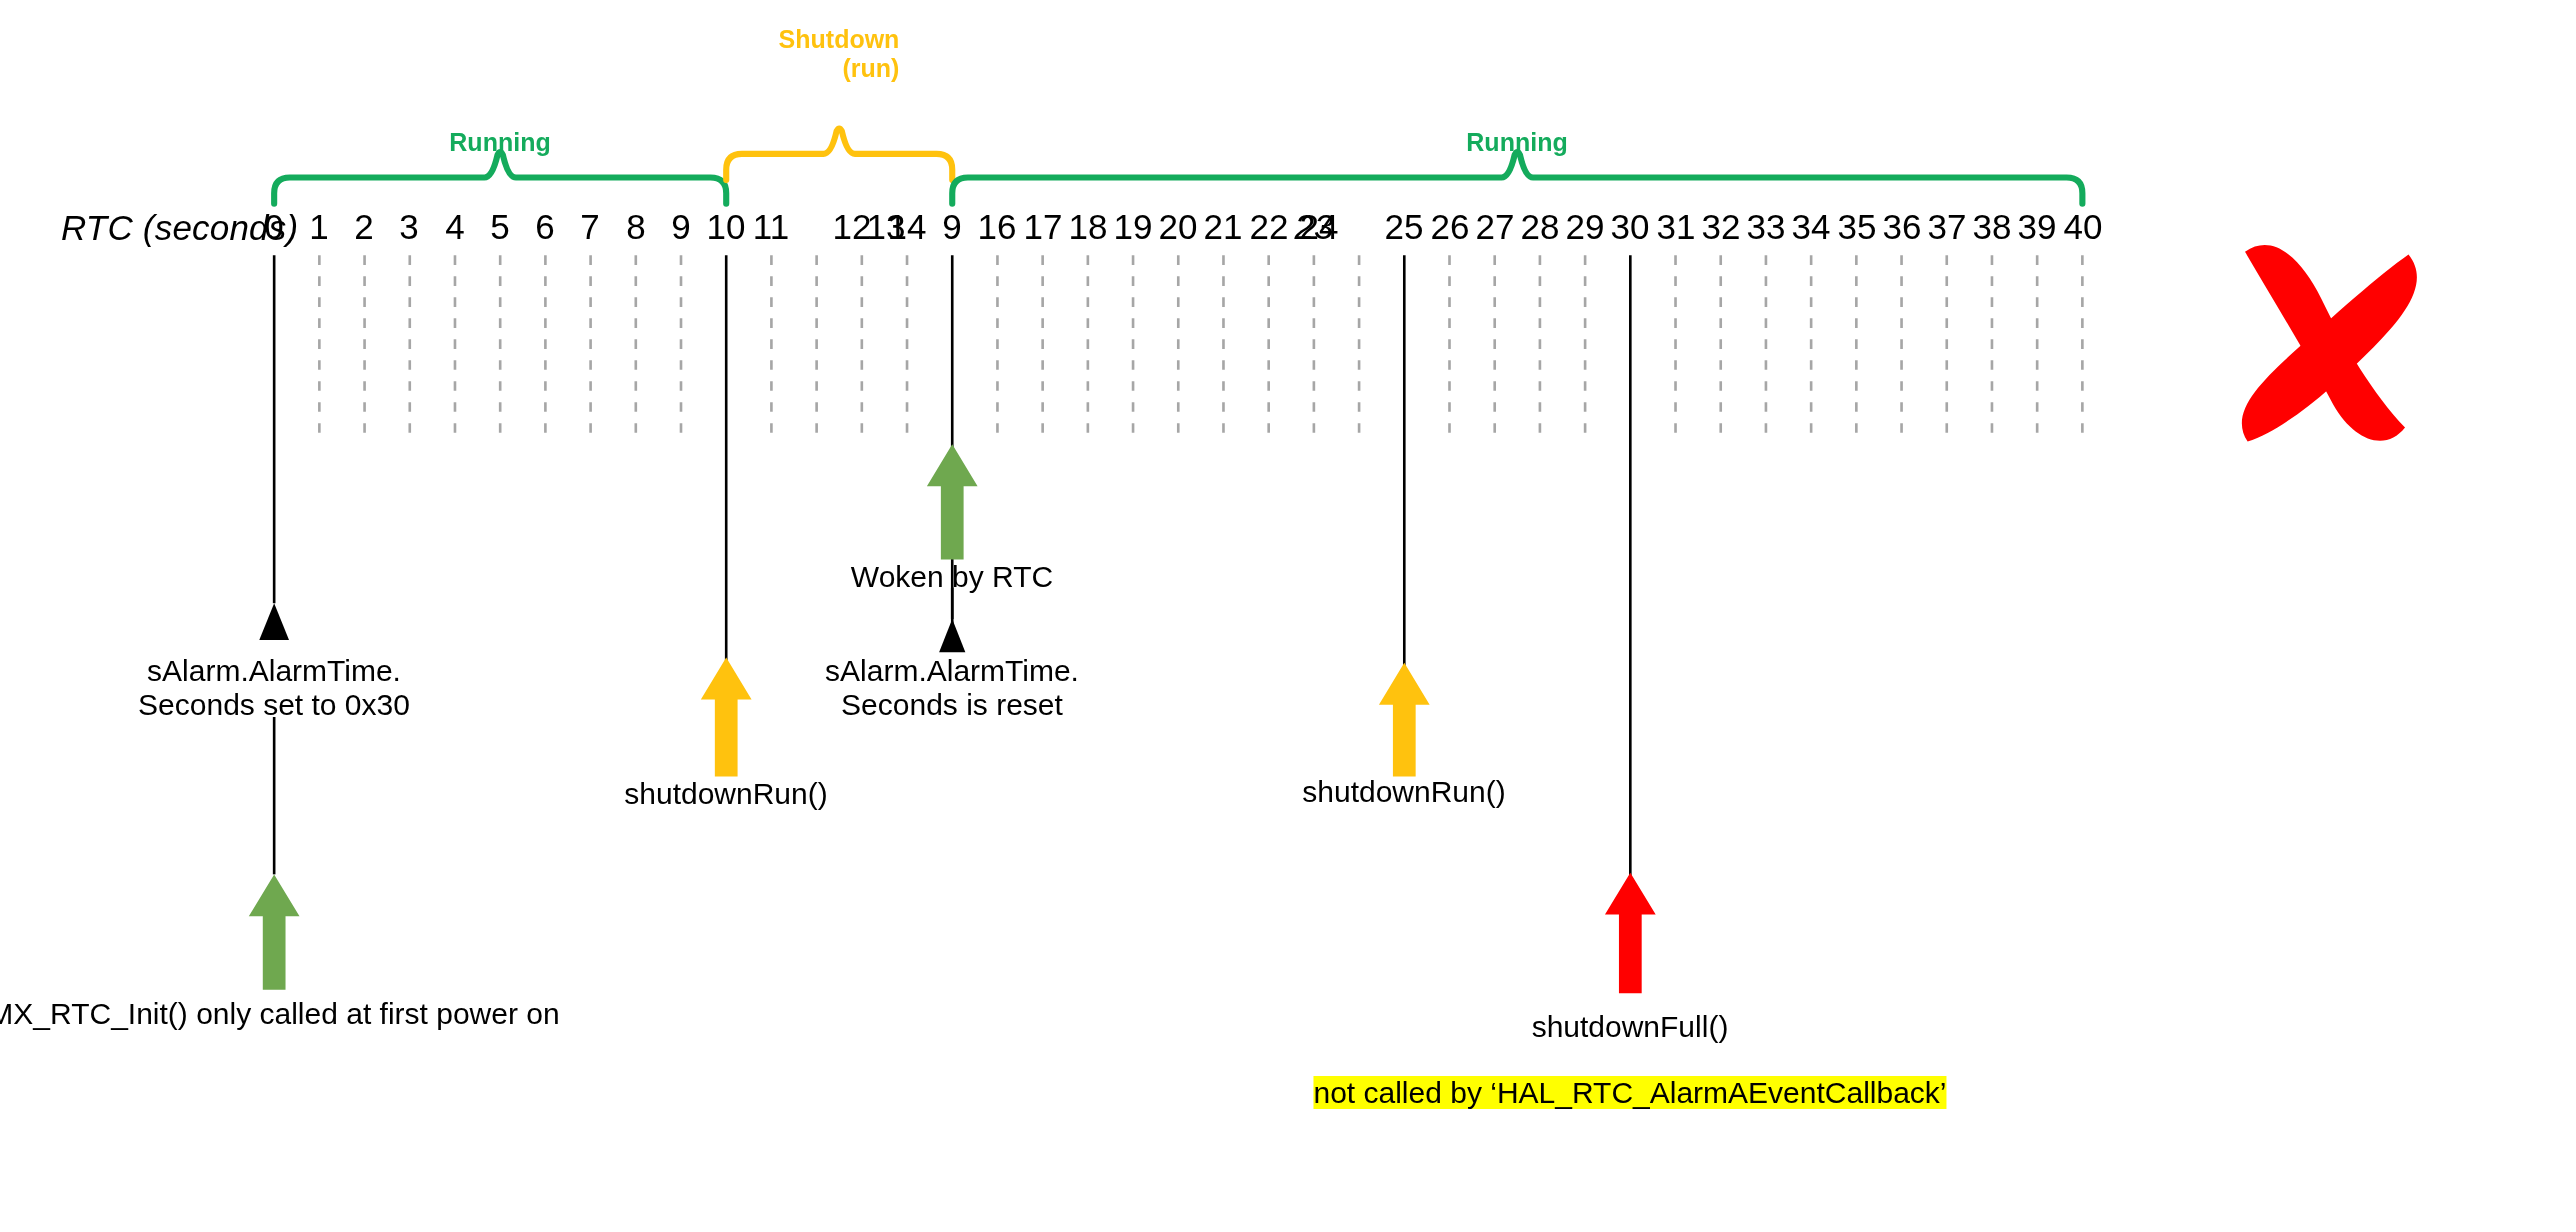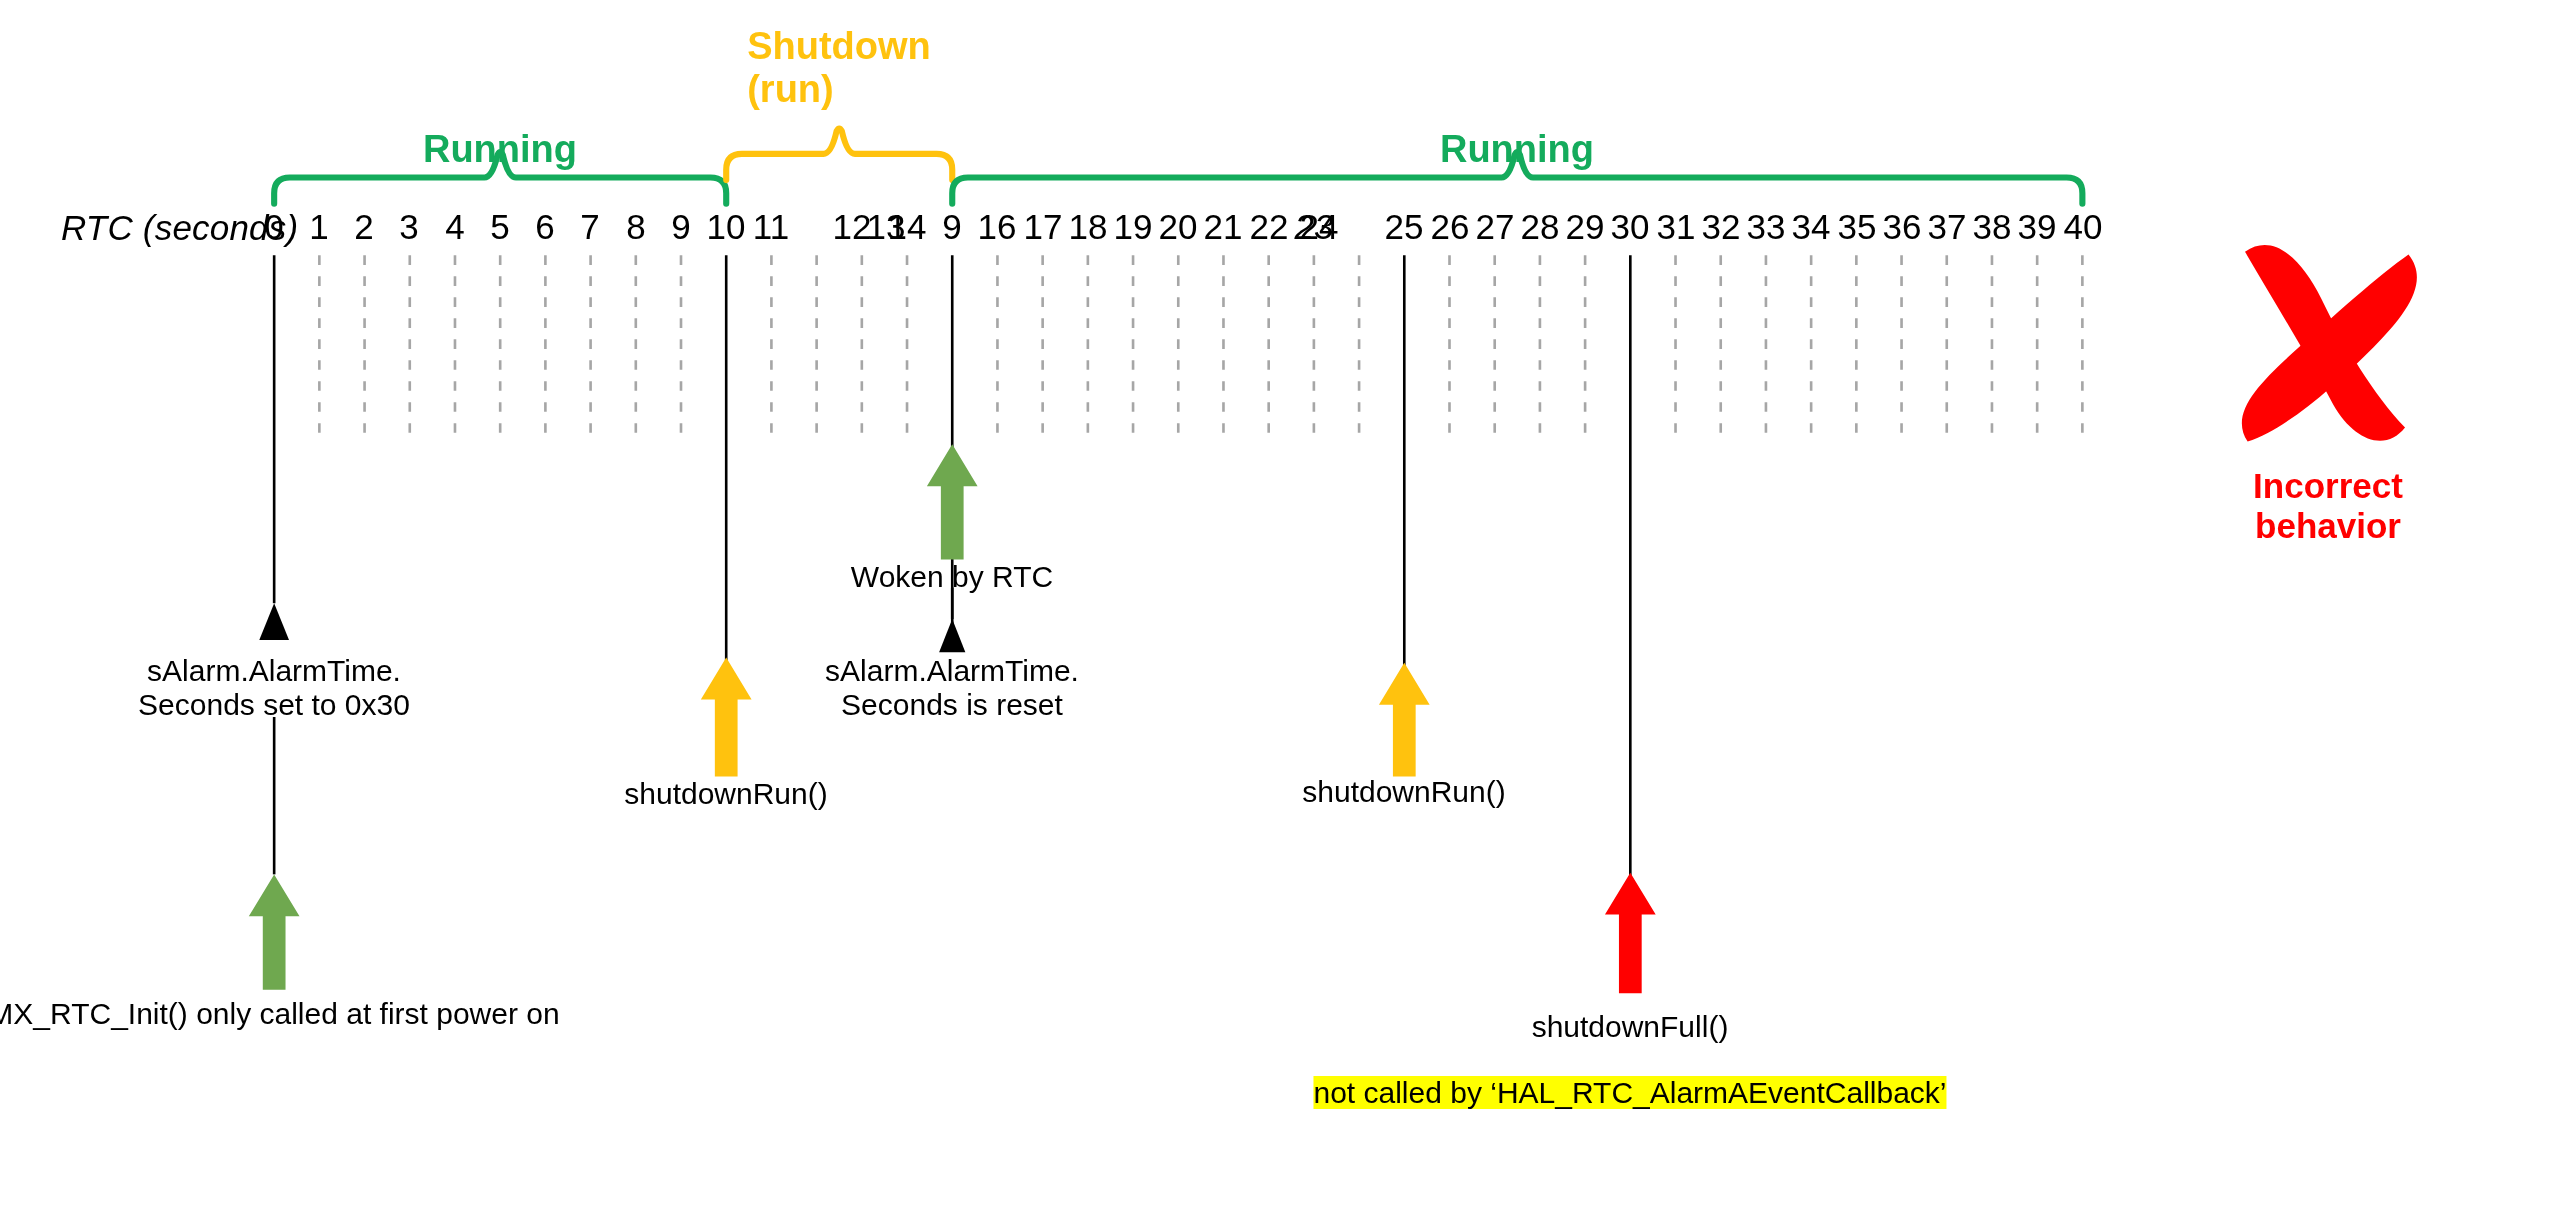--- a/index.html
+++ b/index.html
@@ -15,21 +15,21 @@
   .axis-label{
     font-style:italic;font-size:35px;letter-spacing:0.2px;
     left:61px;top:207px;
   }
   .tick-num{
     position:absolute;font-size:35px;text-align:center;
     transform:translateX(-50%);top:207px;
   }
 
   .brace-label{
-    position:absolute;font-weight:bold;font-size:38px;text-align:left;
+    position:absolute;font-weight:bold;font-size:25px;text-align:right;
     transform:translateX(-50%);
   }
   .brace-label.green{color:#14AB5C;}
   .brace-label.amber{color:#FFC20E;}
 
   .note{
     position:absolute;font-size:30px;text-align:center;
     transform:translateX(-50%);
   }
   .note .hl{background:#FFFF00;}
@@ -122,21 +122,20 @@
         <span class="line">shutdownRun()</span>
       </div>
       <div class="note" style="left: 1630px; top: 1010px;">
         <span class="line">shutdownFull()</span>
       </div>
       <div class="note" style="left: 1630px; top: 1076px;">
         <span class="line"><span class="hl">not called by ‘HAL_RTC_AlarmAEventCallback’</span></span>
       </div>
     </div>
 
-  <div class="incorrect-label" id="verdict-label" style="left: 2328px; top: 466px;">Incorrect behavior</div>
 
   <svg class="layer" id="vec" viewBox="0 0 2945 1409">
     <g id="gridlines">
         <line x1="364.7" y1="292" x2="364.7" y2="502" stroke="#A6A6A6" stroke-width="3" stroke-dasharray="11 13"></line>
         <line x1="416.4" y1="292" x2="416.4" y2="502" stroke="#A6A6A6" stroke-width="3" stroke-dasharray="11 13"></line>
         <line x1="468.1" y1="292" x2="468.1" y2="502" stroke="#A6A6A6" stroke-width="3" stroke-dasharray="11 13"></line>
         <line x1="519.8" y1="292" x2="519.8" y2="502" stroke="#A6A6A6" stroke-width="3" stroke-dasharray="11 13"></line>
         <line x1="571.5" y1="292" x2="571.5" y2="502" stroke="#A6A6A6" stroke-width="3" stroke-dasharray="11 13"></line>
         <line x1="623.2" y1="292" x2="623.2" y2="502" stroke="#A6A6A6" stroke-width="3" stroke-dasharray="11 13"></line>
         <line x1="674.9000000000001" y1="292" x2="674.9000000000001" y2="502" stroke="#A6A6A6" stroke-width="3" stroke-dasharray="11 13"></line>

